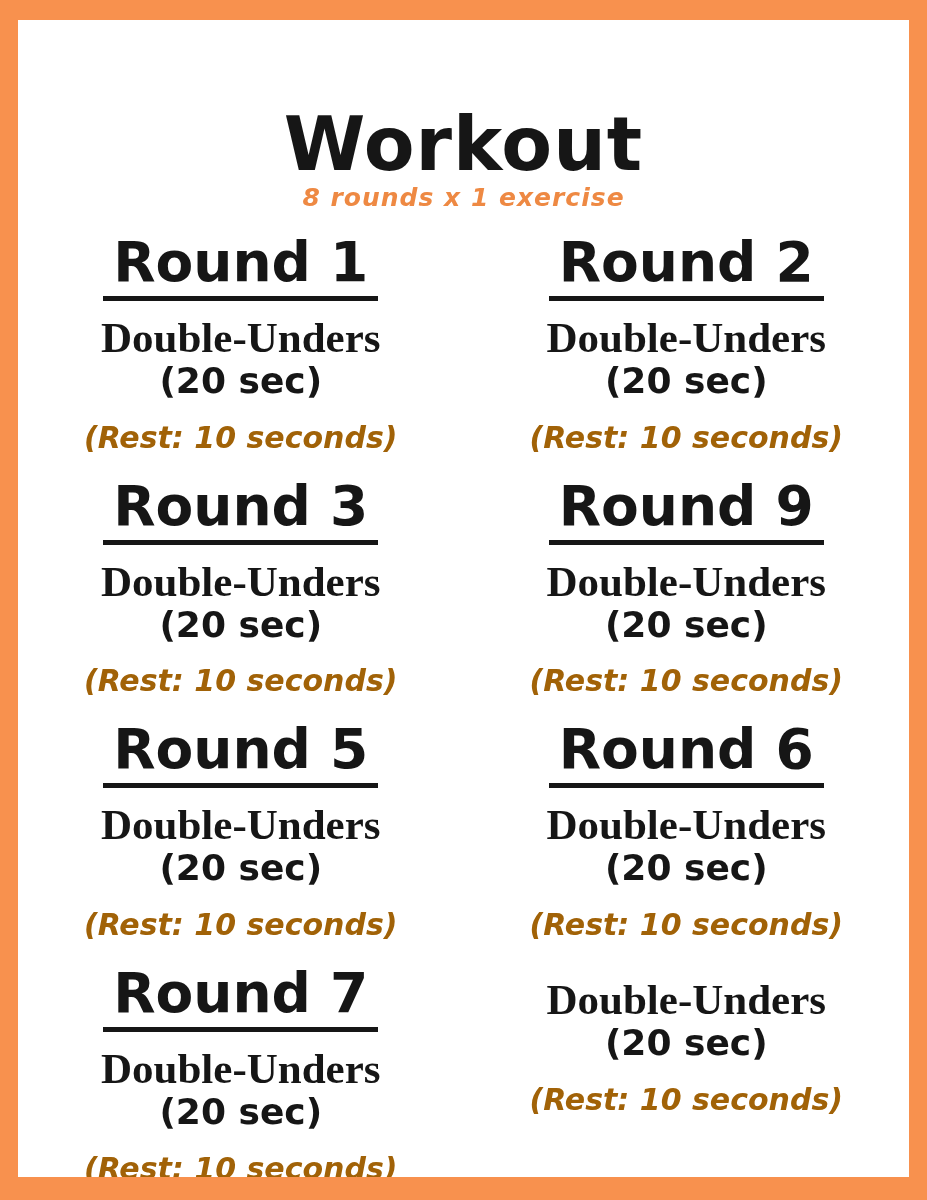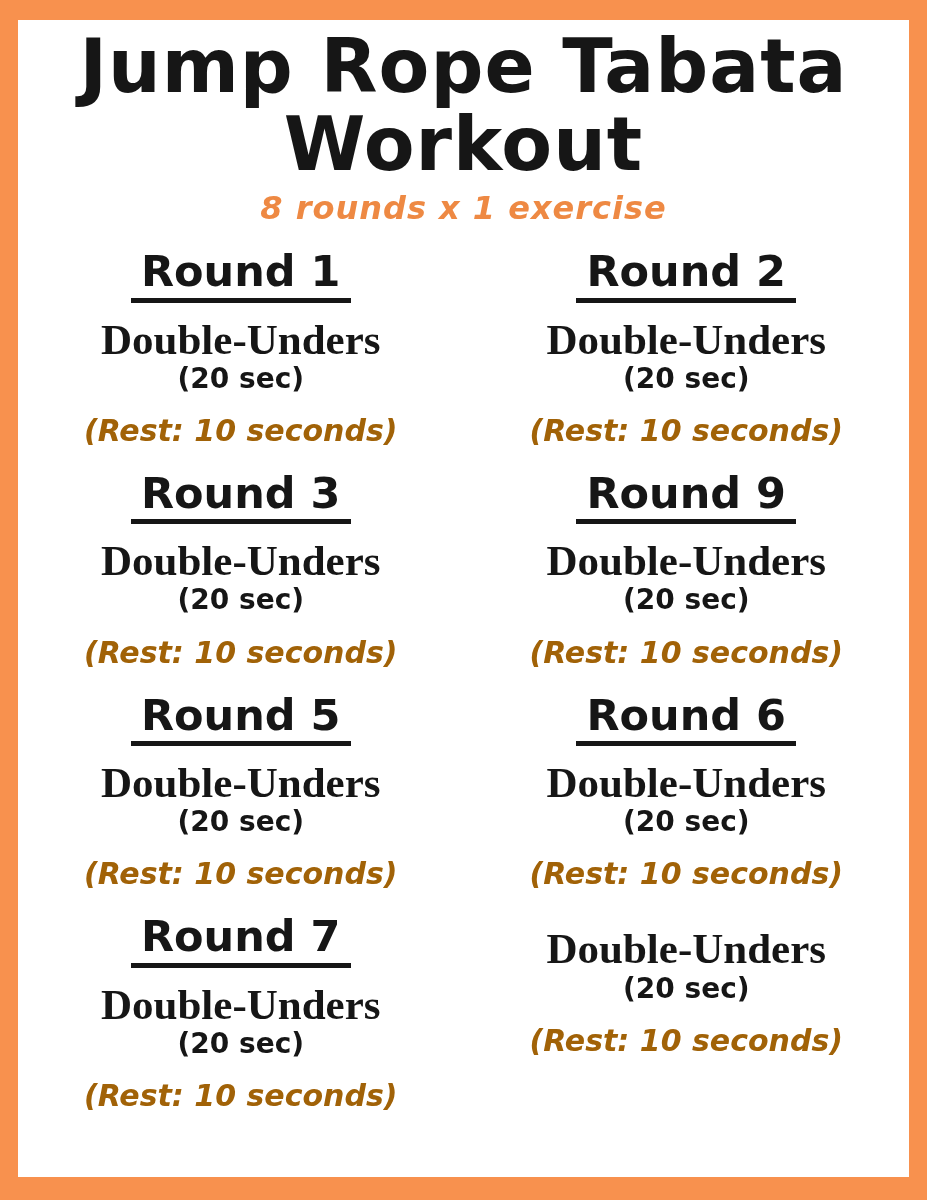--- a/index.html
+++ b/index.html
@@ -27,78 +27,77 @@
   }
   .title {
     margin: 0;
     font-size: 74px;
     line-height: 1.05;
     font-weight: bold;
     color: #161616;
     letter-spacing: 1px;
   }
   .subtitle {
-    margin-top: 6px;
-    font-size: 32px;
+    font-size: 25px;
     font-weight: bold;
     font-style: italic;
     color: #EE8943;
     letter-spacing: 1px;
   }
   .grid {
     display: grid;
     grid-template-columns: 1fr 1fr;
     margin-top: 20px;
     row-gap: 22px;
   }
   .round { }
   .round-title {
     margin: 0;
-    font-size: 43px;
+    font-size: 55px;
     line-height: 1.12;
     font-weight: bold;
     color: #161616;
   }
   .round-title .u {
     display: inline-block;
     border-bottom: 5px solid #161616;
     padding: 0 10px 2px 10px;
   }
   .exercise {
     margin-top: 14px;
     font-size: 43px;
     line-height: 1.05;
     font-weight: bold;
     color: #161616;
     font-family: Liberation Serif, serif;
   }
   .duration {
     margin-top: 2px;
-    font-size: 28px;
+    font-size: 36px;
     line-height: 1.05;
     font-weight: bold;
     color: #161616;
   }
   .rest {
     margin-top: 21px;
     font-size: 30px;
     line-height: 1.1;
     font-weight: bold;
     font-style: italic;
     color: #a16207;
   }
 </style>
 </head>
 <body>
 
 <div class="page">
   <div class="sheet">
 
     <h1 class="title">
-      <span>Jump Rope Tabata</span><br>
+      <br>
       <span>Workout</span>
     </h1>
 
     <div class="subtitle">8 rounds x 1 exercise</div>
 
     <div class="grid">
 
       <section class="round">
         <h2 class="round-title"><span class="u">Round 1</span></h2>
         <div class="exercise">Double-Unders</div>

